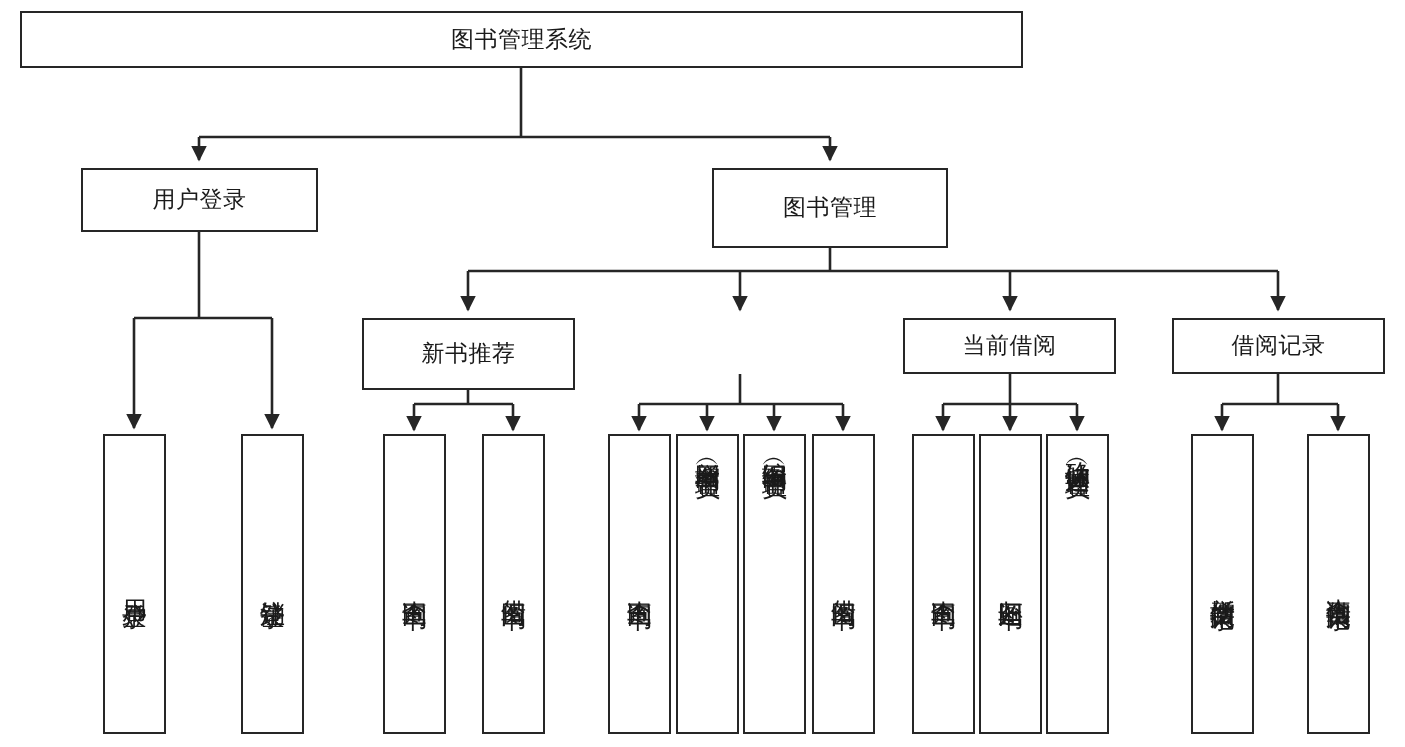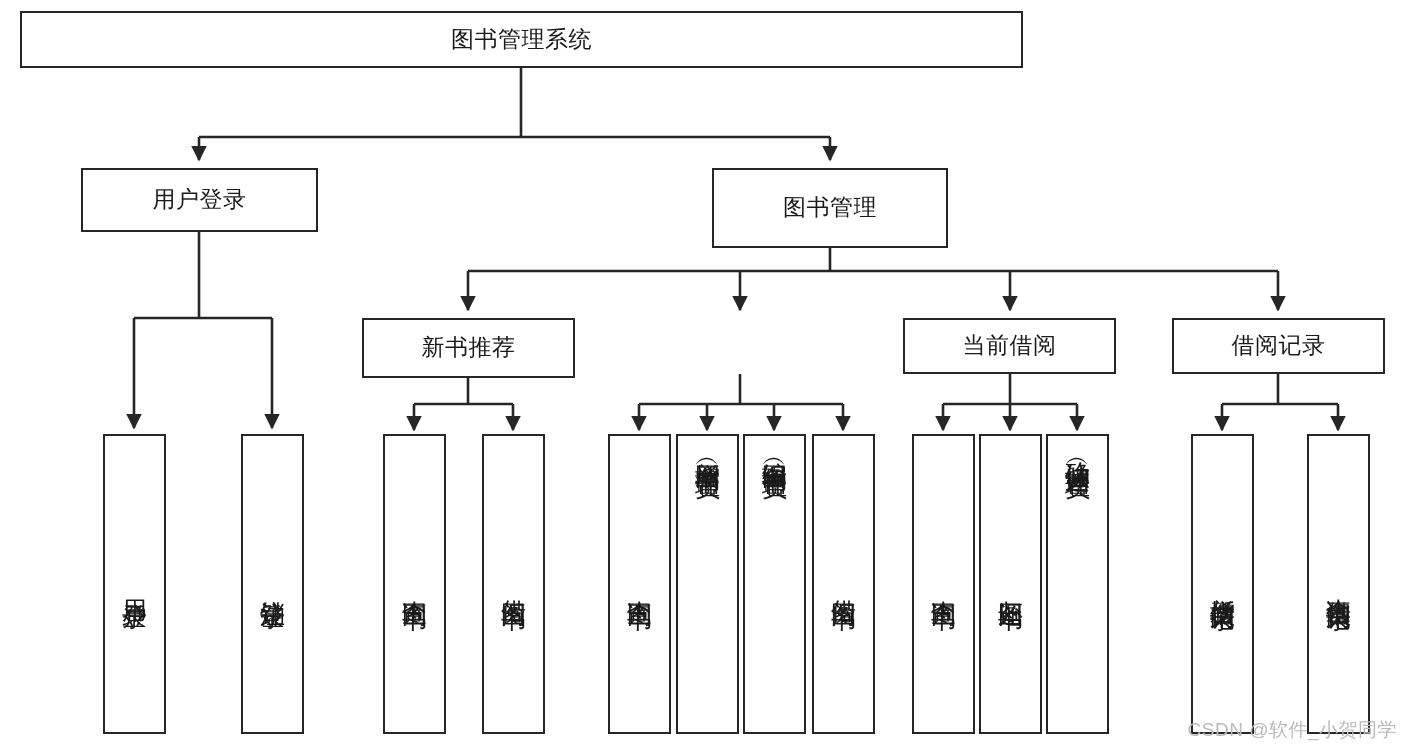--- a/index.html
+++ b/index.html
@@ -135,21 +135,21 @@
     <span class="lbl">图书管理系统</span>
   </div>
 
   <div class="node h-node" style="left:81px; top:168px; width:237px; height:64px;">
     <span class="lbl">用户登录</span>
   </div>
   <div class="node h-node" style="left:712px; top:168px; width:236px; height:80px;">
     <span class="lbl">图书管理</span>
   </div>
 
-  <div class="node h-node" style="left:362px; top:318px; width:213px; height:60px;">
+  <div class="node h-node" style="left:362px; top:318px; width:213px; height:72px;">
     <span class="lbl">新书推荐</span>
   </div>
   <div class="node h-node" style="left:1172px; top:318px; width:213px; height:56px;">
     <span class="lbl">借阅记录</span>
   </div>
   <div class="node h-node" style="left:903px; top:318px; width:213px; height:56px;">
     <span class="lbl">当前借阅</span>
   </div>
 
   <div class="node v-node centered" style="left:103px; top:434px; width:63px; height:300px;">
@@ -189,15 +189,14 @@
     <span class="lbl">确认归还（管理员）</span>
   </div>
 
   <div class="node v-node centered" style="left:1191px; top:434px; width:63px; height:300px;">
     <span class="lbl">新增借阅记录</span>
   </div>
   <div class="node v-node centered" style="left:1307px; top:434px; width:63px; height:300px;">
     <span class="lbl">查询借阅记录</span>
   </div>
 
-  <div class="watermark">CSDN @软件_小贺同学</div>
 
 </div>
 
 </body></html>

